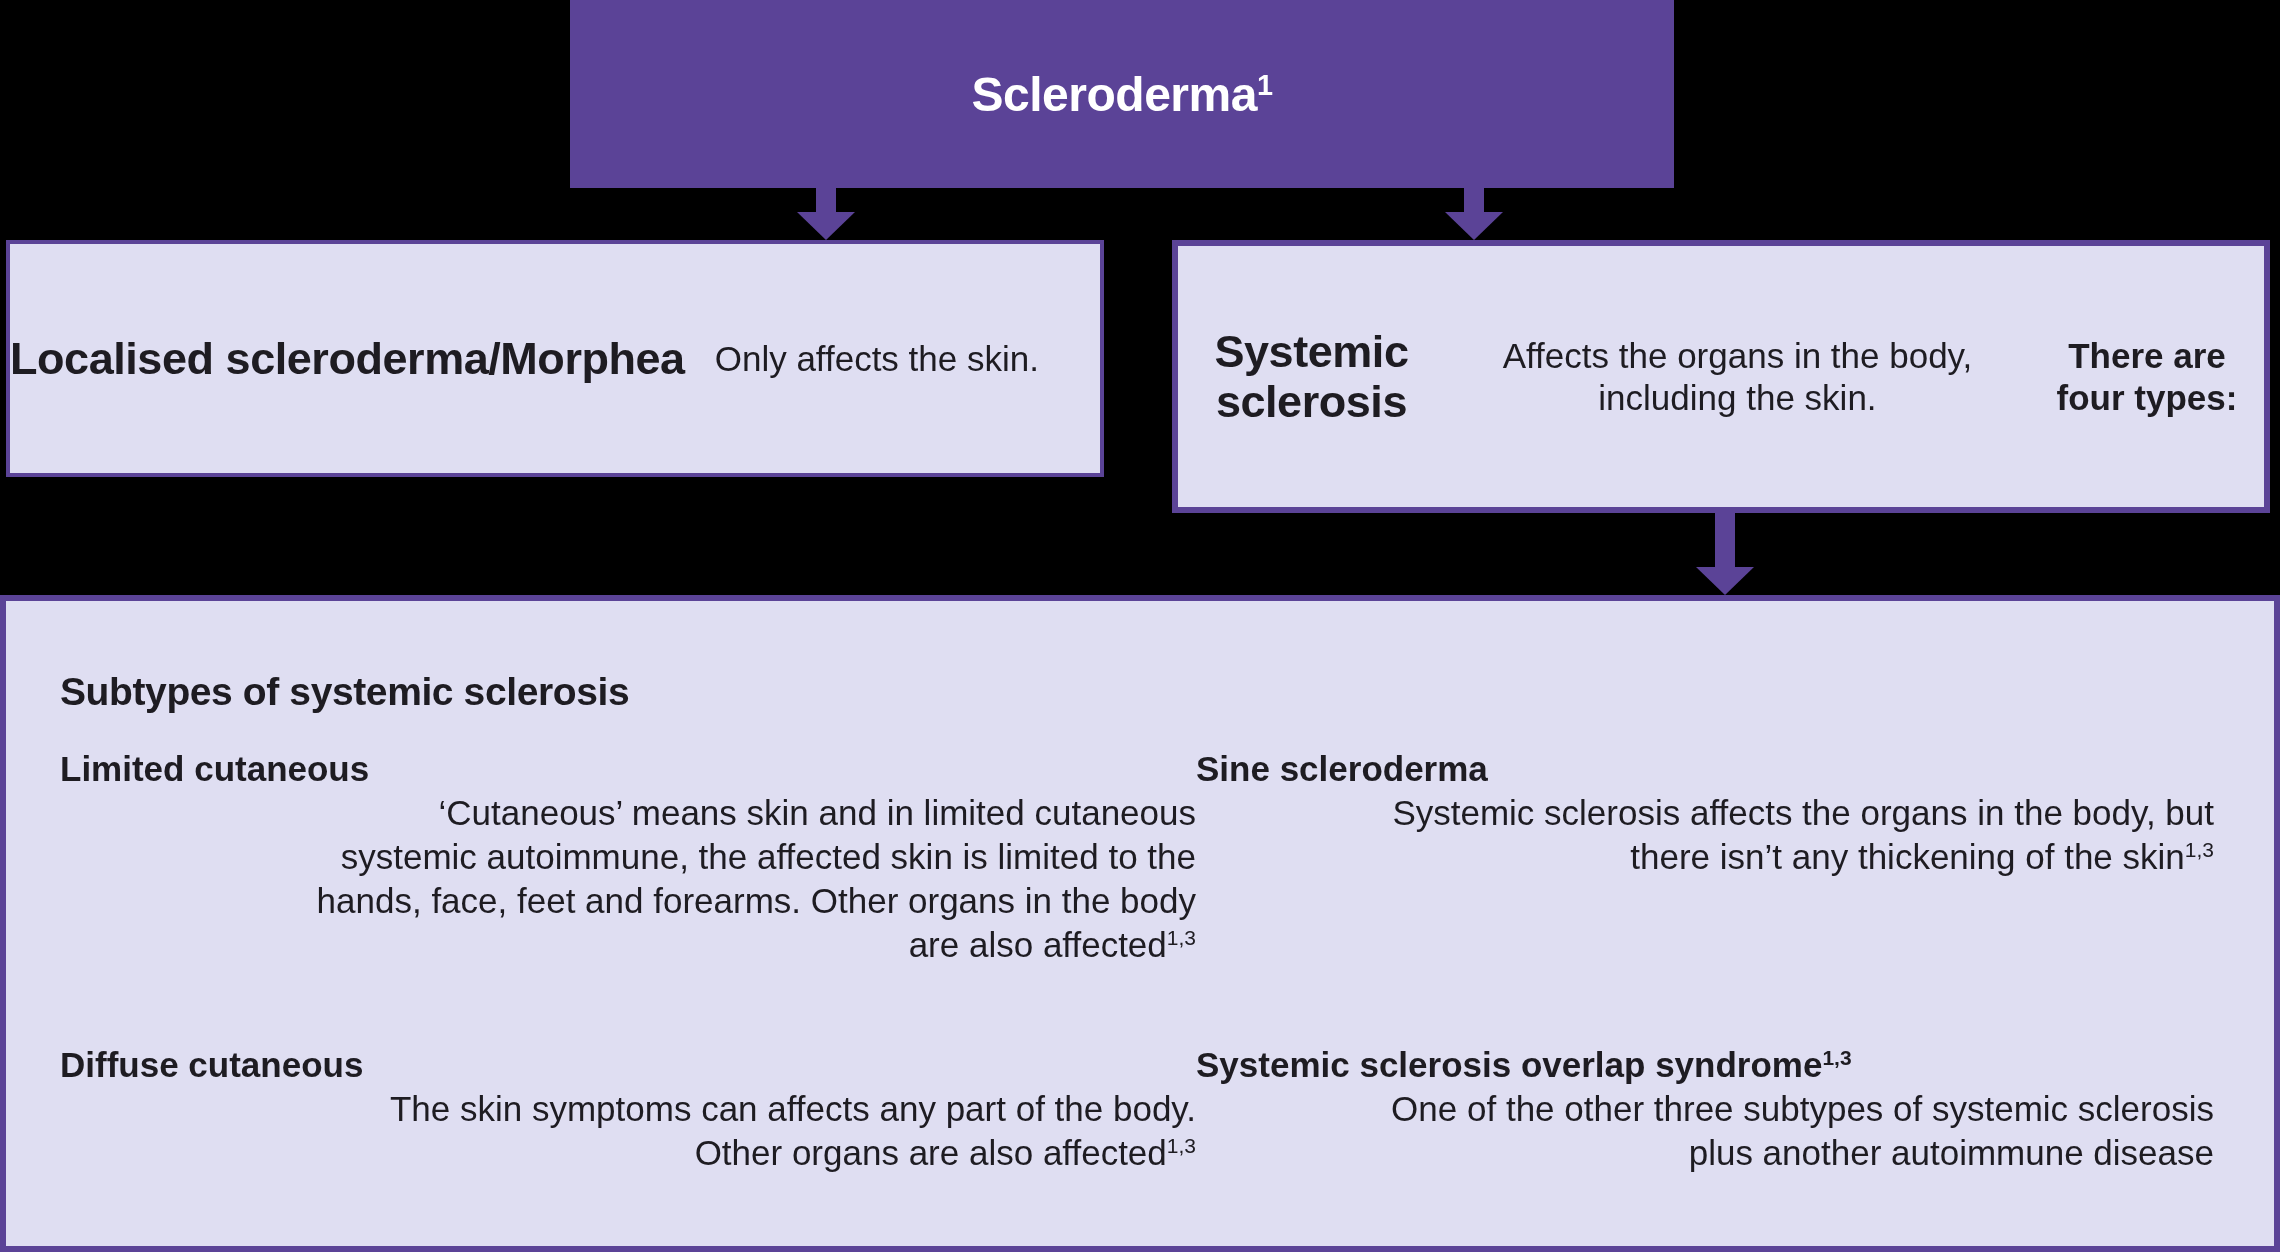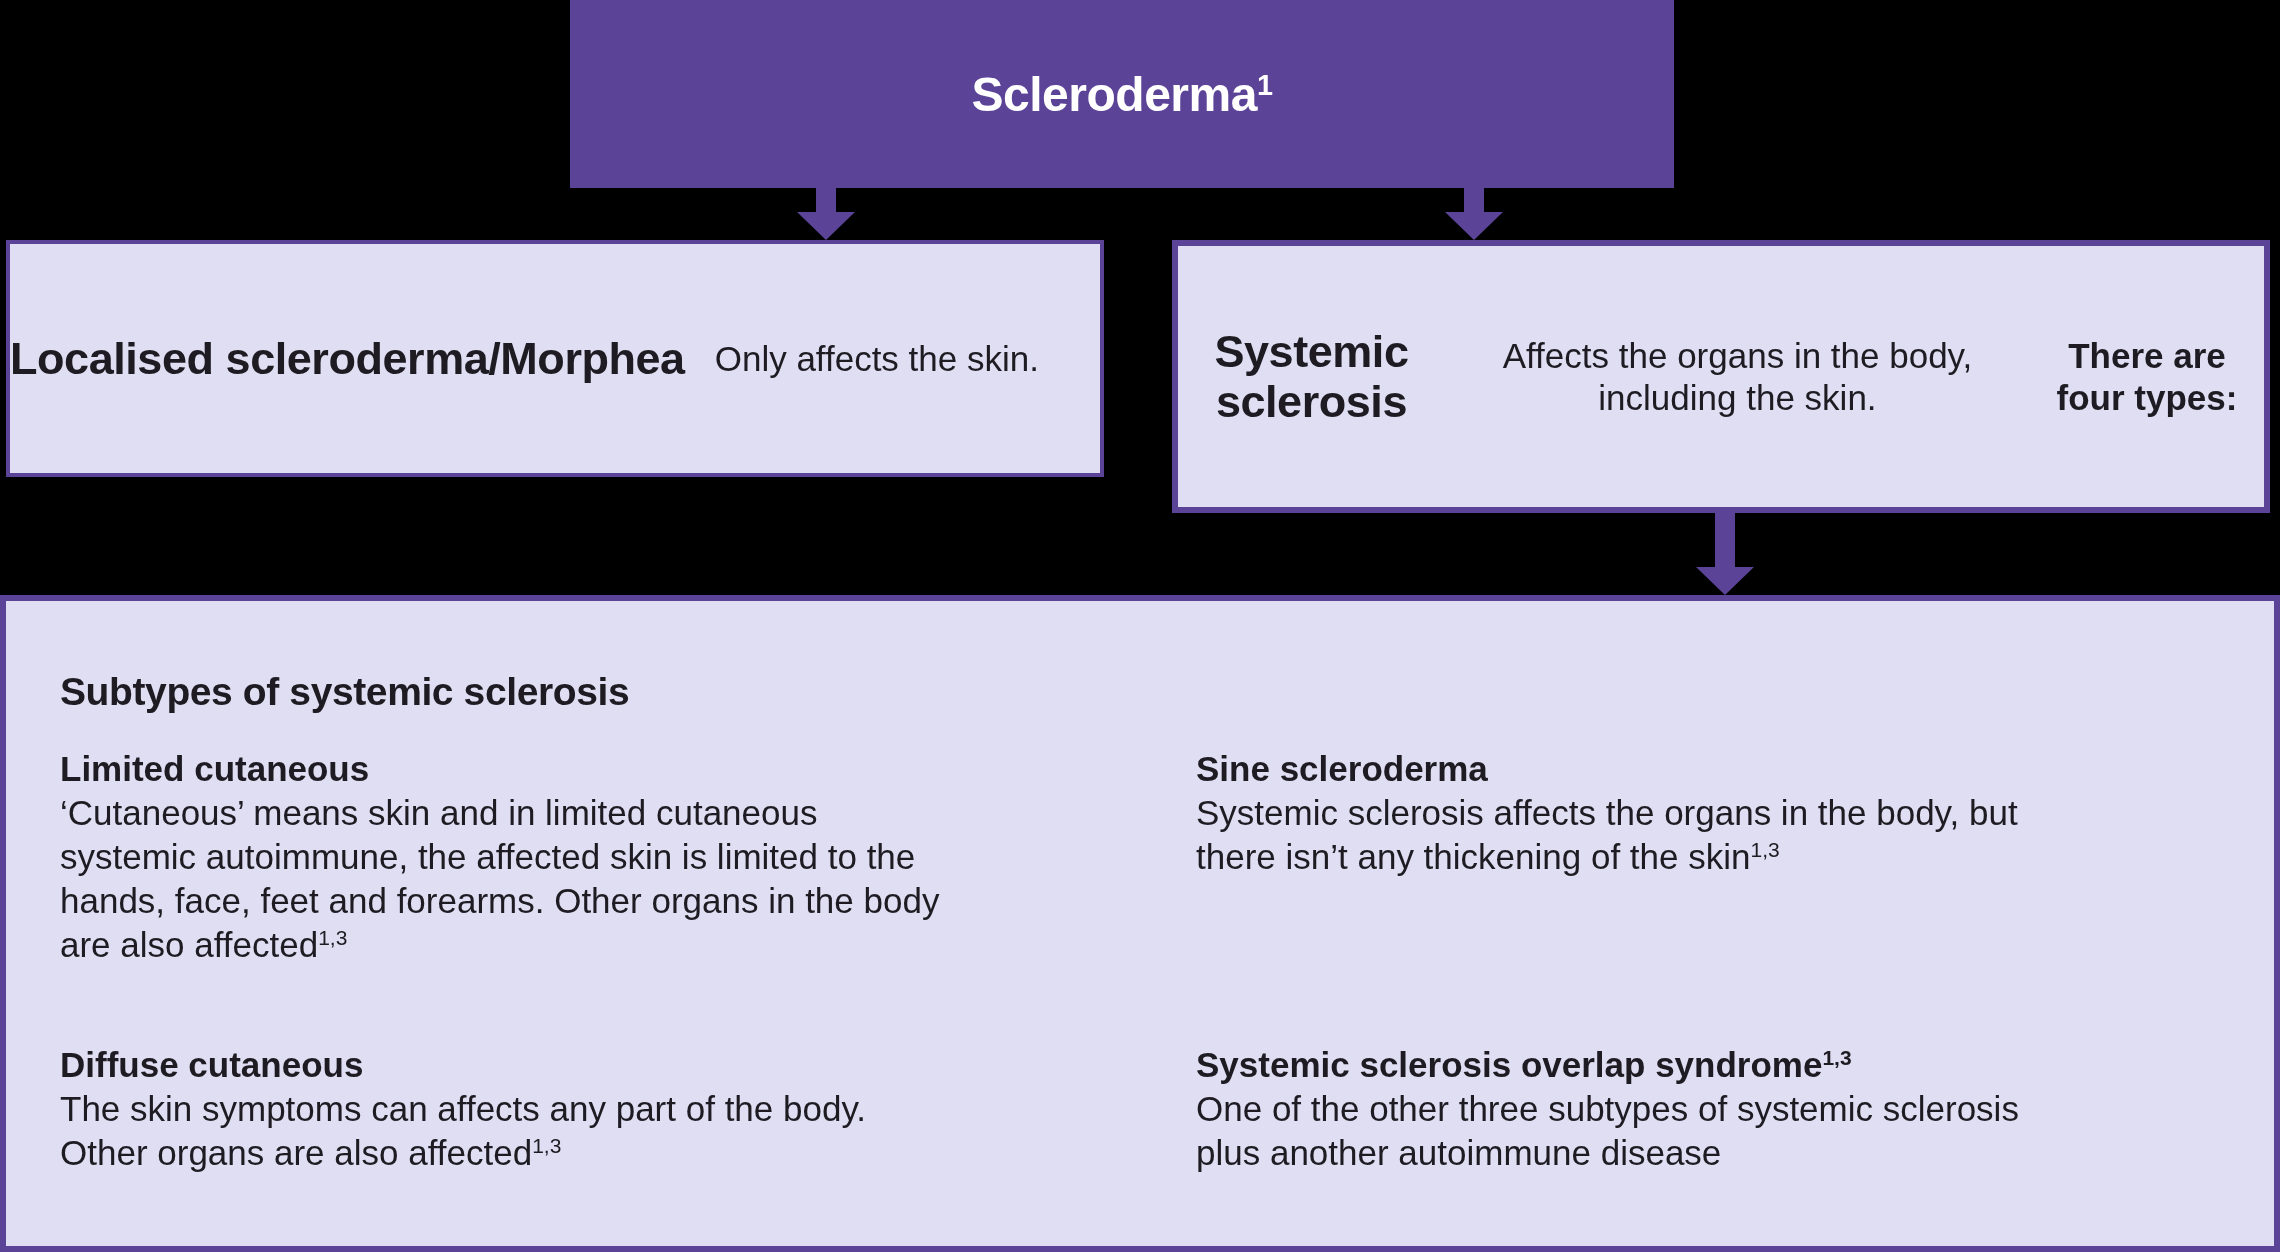--- a/index.html
+++ b/index.html
@@ -70,21 +70,21 @@
     font-size: 39px; font-weight: bold; line-height: 54px;
     letter-spacing: -0.01em;
     margin-bottom: 28px;
   }
   .subtype-grid {
     display: grid;
     grid-template-columns: 1136px 1fr;
     row-gap: 76px;
   }
   .subtype-title { font-size: 35px; font-weight: bold; line-height: 44px; white-space: nowrap; }
-  .subtype-body  { font-size: 35px; line-height: 44px; }
+  .subtype-body  { font-size: 35px; line-height: 44px; text-align: right; }
   .subtype-body .line { white-space: nowrap; }
 
   sup {
     font-size: 0.6em;
     line-height: 0;
     vertical-align: baseline;
     position: relative;
     top: -0.55em;
     font-weight: inherit;
   }

